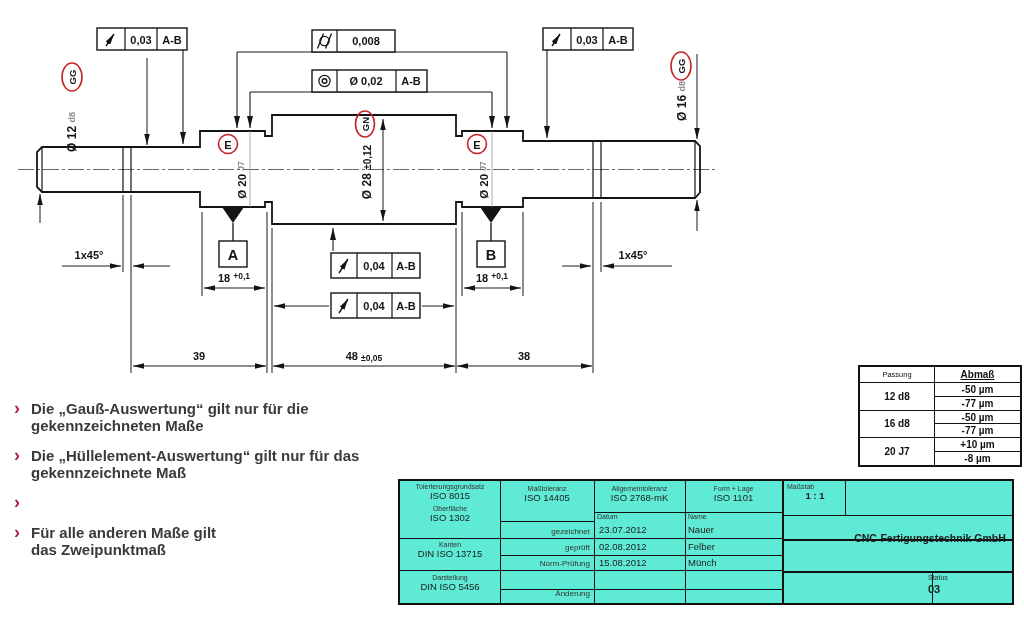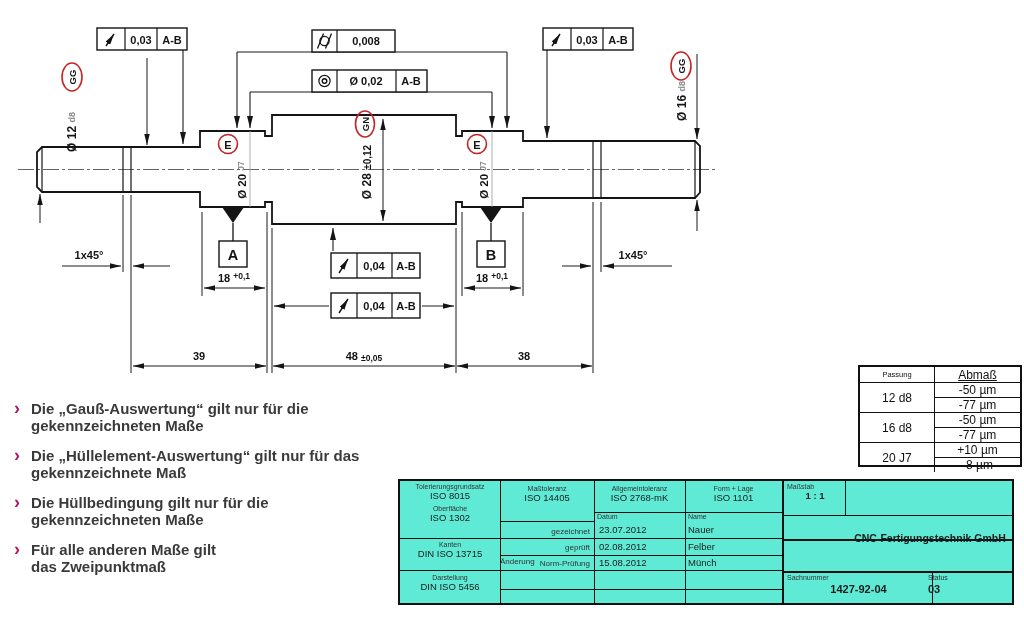--- a/index.html
+++ b/index.html
@@ -13,21 +13,21 @@
   .note-item{display:flex;margin-bottom:13px;}
   .note-bullet{color:#AD1A5E;font-weight:bold;font-size:18px;line-height:17px;margin-right:11px;}
   .note-text{font-weight:bold;font-size:15px;line-height:17px;color:#3a3a3a;white-space:pre-line;}
 
   
   .fit-table{position:absolute;left:858px;top:365px;width:164px;height:102px;
              border:2px solid #111;box-sizing:border-box;display:grid;
              grid-template-columns:74px 1fr;grid-template-rows:15px repeat(6,1fr);
              background:#fff;}
   .ft-cell{display:flex;align-items:center;justify-content:center;box-sizing:border-box;
-           border-left:none;font-size:12px;font-weight:normal;color:#111;}
+           border-left:none;font-size:10px;font-weight:bold;color:#111;}
   .ft-col2{border-left:1.6px solid #111;}
   .ft-thick{border-top:1.6px solid #111;}
   .ft-thin{border-top:1px solid #111;}
   .ft-head-fit{font-size:7.5px;font-weight:normal;}
   .ft-head-dev{text-decoration:underline;}
   .ft-fit{grid-row:span 2;}
 
   
   .tb{position:absolute;left:398px;top:479px;width:616px;height:126px;border:2px solid #111;
       box-sizing:border-box;background:#5eead4;}
@@ -249,22 +249,20 @@
     <div class="note-item">
       <span class="note-bullet">›</span>
       <span class="note-text">Die „Gauß-Auswertung“ gilt nur für die gekennzeichneten Maße</span>
     </div>
     <div class="note-item">
       <span class="note-bullet">›</span>
       <span class="note-text">Die „Hüllelement-Auswertung“ gilt nur für das gekennzeichnete Maß</span>
     </div>
     <div class="note-item">
       <span class="note-bullet">›</span>
-      <span class="note-text">Die Hüllbedingung gilt nur für die
-gekennzeichneten Maße</span>
     </div>
     <div class="note-item">
       <span class="note-bullet">›</span>
       <span class="note-text">Für alle anderen Maße gilt
 das Zweipunktmaß</span>
     </div>
   </div>
 
   <div class="fit-table">
     <div class="ft-cell ft-head-fit">Passung</div>
@@ -337,32 +335,28 @@
     <div class="tb-cell tb-value" style="left:288px;top:43px;width:92px;">Nauer</div>
 
     <div class="tb-cell tb-label" style="left:100px;top:62px;width:90px;text-align:right;font-size:8px;">geprüft</div>
     <div class="tb-cell tb-value" style="left:199px;top:60px;width:84px;">02.08.2012</div>
     <div class="tb-cell tb-value" style="left:288px;top:60px;width:92px;">Felber</div>
 
     <div class="tb-cell tb-label" style="left:100px;top:78px;width:90px;text-align:right;font-size:8px;">Norm-Prüfung</div>
     <div class="tb-cell tb-value" style="left:199px;top:76px;width:84px;">15.08.2012</div>
     <div class="tb-cell tb-value" style="left:288px;top:76px;width:92px;">Münch</div>
 
-    <div class="tb-cell tb-label" style="left:100px;top:76px;width:90px;font-size:8px;">Änderung</div>
+    <div class="tb-cell tb-label" style="left:100px;top:108px;width:90px;text-align:right;font-size:8px;">Änderung</div>
     <div class="tb-cell tb-value" style="left:199px;top:92px;width:84px;"></div>
     <div class="tb-cell tb-value" style="left:288px;top:92px;width:92px;"></div>
 
     <div class="tb-cell" style="left:387px;top:2px;width:56px;">
       <div class="tb-label">Maßstab</div>
       <div class="tb-value tb-bold tb-center">1 : 1</div>
     </div>
     <div class="tb-cell tb-center tb-bold" style="left:446px;top:10px;width:168px;font-size:10.5px;margin-top:41px;">CNC-Fertigungstechnik GmbH</div>
-    <div class="tb-cell" style="left:387px;top:93px;width:143px;">
-      <div class="tb-label">Sachnummer</div>
-      <div class="tb-center tb-bold" style="font-size:11px;margin-top:2px;">1427-92-04</div>
-    </div>
     <div class="tb-cell" style="left:528px;top:93px;width:76px;">
       <div class="tb-label">Status</div>
       <div class="tb-bold" style="font-size:11px;margin-top:2px;">03</div>
     </div>
   </div>
 
 </div>
 
 </body></html>

